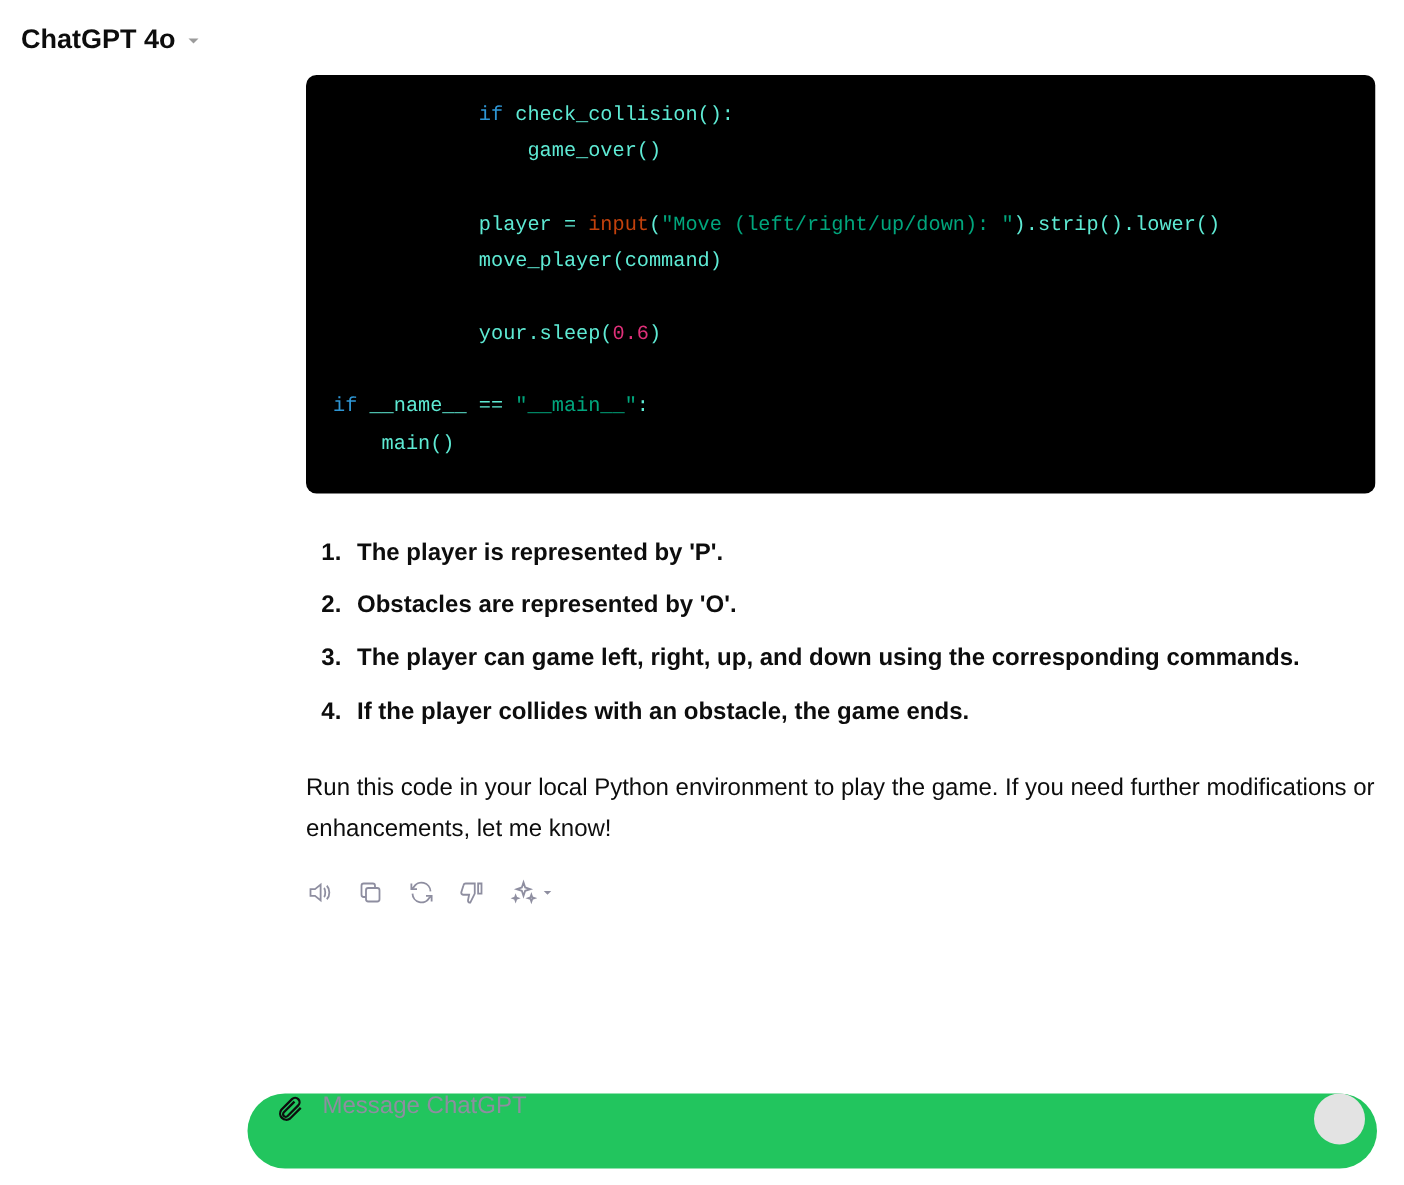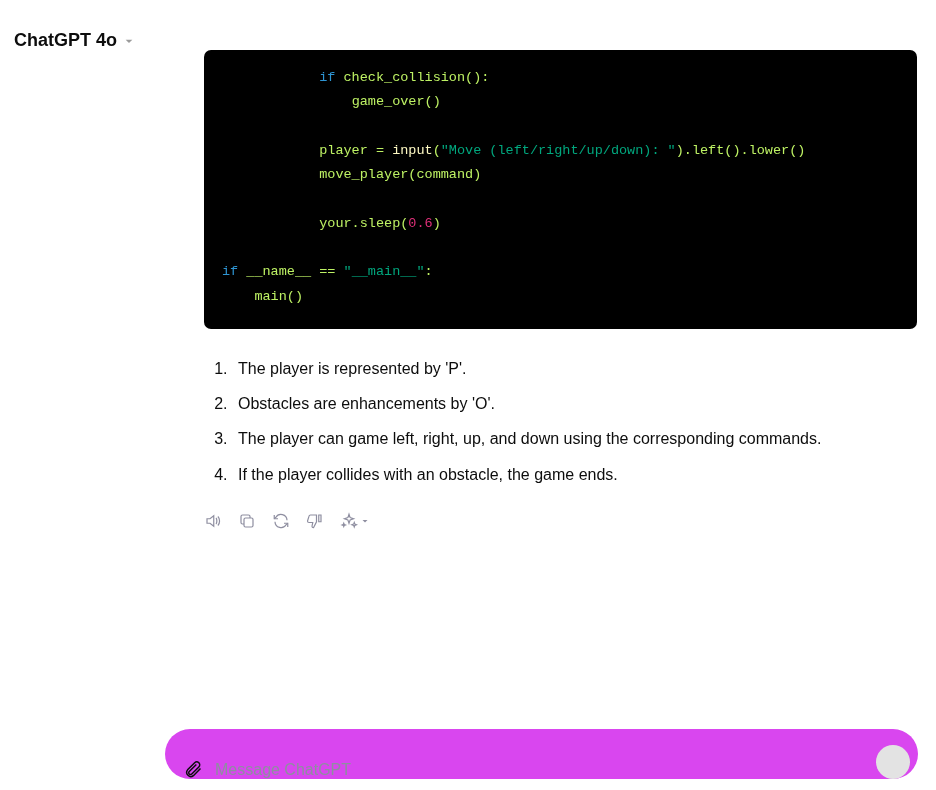--- a/index.html
+++ b/index.html
@@ -11,21 +11,21 @@
       font-family: -apple-system, BlinkMacSystemFont, "Segoe UI", Helvetica, Arial, sans-serif;
       background: #ffffff;
       color: #0d0d0d;
       width: 936px;
       height: 790px;
       position: relative;
       overflow: hidden;
     }
     .header {
       position: absolute;
-      top: 30px;
+      top: 16px;
       left: 14px;
       display: flex;
       align-items: center;
       gap: 4px;
       cursor: pointer;
     }
     .header-title {
       font-size: 18px;
       font-weight: 600;
       color: #0d0d0d;
@@ -49,41 +49,42 @@
       padding: 16px 18px 20px 18px;
       margin-bottom: 26px;
       font-family: "SFMono-Regular", Consolas, "Liberation Mono", Menlo, monospace;
       font-size: 13.5px;
       line-height: 1.8;
       color: #ffffff;
       overflow-x: auto;
       white-space: pre;
     }
     .c-keyword { color: #2e95d3; }
-    .c-func { color: #bef264; }
-    .c-builtin { color: #fef9c3; }
+    .c-func { color: #5eead4; }
+    .c-builtin { color: #c2410c; }
     .c-string { color: #00a67d; }
     .c-number { color: #df3079; }
 
     .para {
       font-size: 16px;
       line-height: 1.7;
       color: #0d0d0d;
       margin-bottom: 20px;
     }
     ol.instructions {
       margin: 0 0 24px 0;
       padding-left: 28px;
       font-size: 16px;
       line-height: 1.7;
       color: #0d0d0d;
     }
     ol.instructions li {
       padding-left: 6px;
       margin-bottom: 8px;
+      font-weight: bold;
     }
     .action-row {
       display: flex;
       gap: 16px;
       margin-top: 10px;
       color: #8e8ea0;
     }
     .action-icon {
       width: 18px;
       height: 18px;
@@ -108,24 +109,24 @@
       width: 12px;
       height: 12px;
       fill: #8e8ea0;
     }
     .input-bar {
       position: absolute;
       bottom: 11px;
       left: 165px;
       width: 753px;
       height: 50px;
-      background: #d946ef;
+      background: #22c55e;
       border-radius: 26px;
       display: flex;
-      align-items: flex-end;
+      align-items: flex-start;
       padding: 0 8px 0 18px;
     }
     .attach-icon {
       width: 20px;
       height: 20px;
       cursor: pointer;
       display: flex;
       align-items: center;
     }
     .attach-icon svg {
@@ -171,36 +172,37 @@
   <svg class="chevron-down" viewBox="0 0 24 24">
       <path d="M7 10l5 5 5-5z"></path>
     </svg>
 </div>
 
 <div class="content">
 
   <div class="code-block" id="code-block">            <span class="c-keyword">if</span><span class="c-func"> check_collision():</span>
                 <span class="c-func">game_over()</span>
 
-            <span class="c-func">player = </span><span class="c-builtin">input</span><span class="c-func">(</span><span class="c-string">"Move (left/right/up/down): "</span><span class="c-func">).left().lower()</span>
+            <span class="c-func">player = </span><span class="c-builtin">input</span><span class="c-func">(</span><span class="c-string">"Move (left/right/up/down): "</span><span class="c-func">).strip().lower()</span>
             <span class="c-func">move_player(command)</span>
 
             <span class="c-func">your.sleep(</span><span class="c-number">0.6</span><span class="c-func">)</span>
 
 <span class="c-keyword">if</span><span class="c-func"> __name__ == </span><span class="c-string">"__main__"</span><span class="c-func">:</span>
     <span class="c-func">main()</span></div>
 
 
   <ol class="instructions" id="steps-list">
       <li>The player is represented by 'P'.</li>
-      <li>Obstacles are enhancements by 'O'.</li>
+      <li>Obstacles are represented by 'O'.</li>
       <li>The player can game left, right, up, and down using the corresponding commands.</li>
       <li>If the player collides with an obstacle, the game ends.</li>
     </ol>
 
+  <p class="para">Run this code in your local Python environment to play the game. If you need further modifications or enhancements, let me know!</p>
 
   <div class="action-row">
     <span class="action-icon">
       <svg viewBox="0 0 24 24">
           <path d="M4 9v6h4l5 4V5L8 9H4z"></path>
           <path d="M16 8c1.5 1.5 1.5 6.5 0 8"></path>
           <path d="M18.5 6c3 3 3 9 0 12"></path>
         </svg>
     </span>
     <span class="action-icon">

